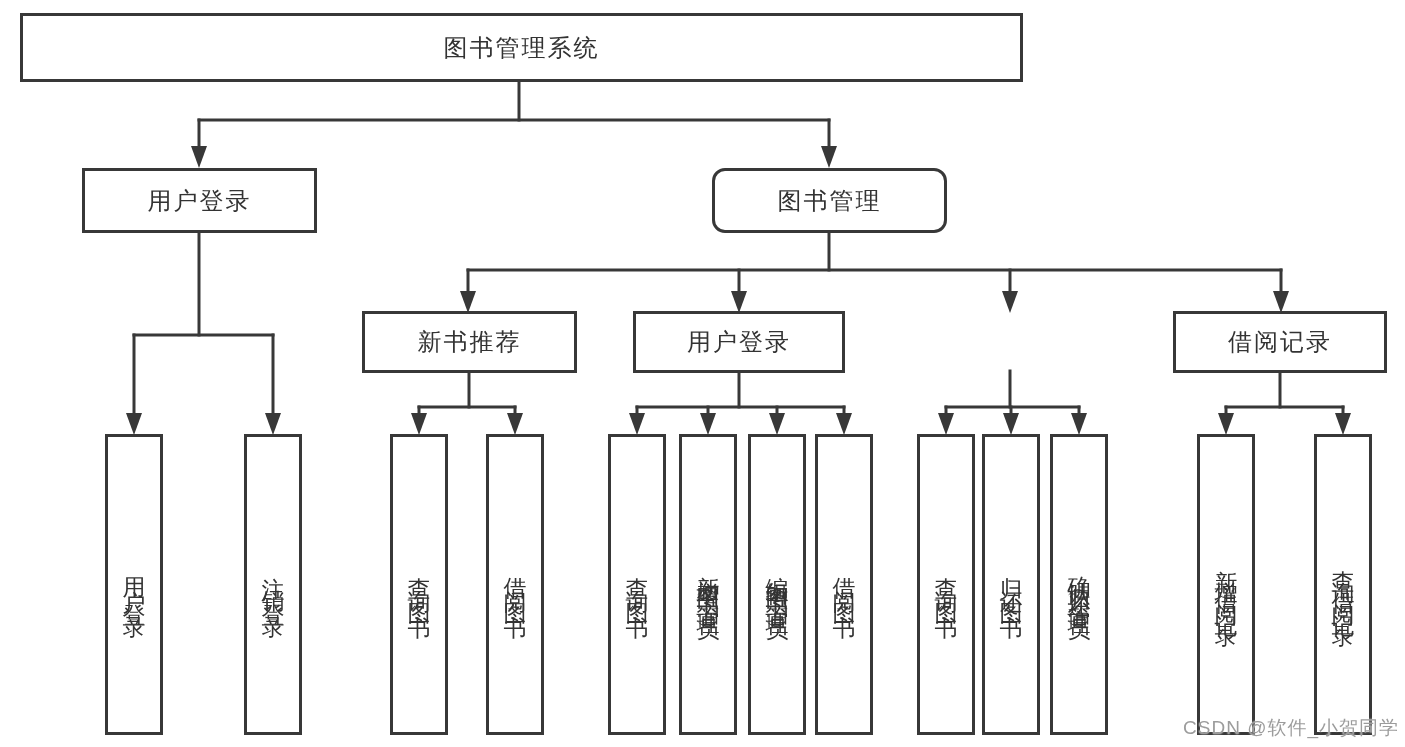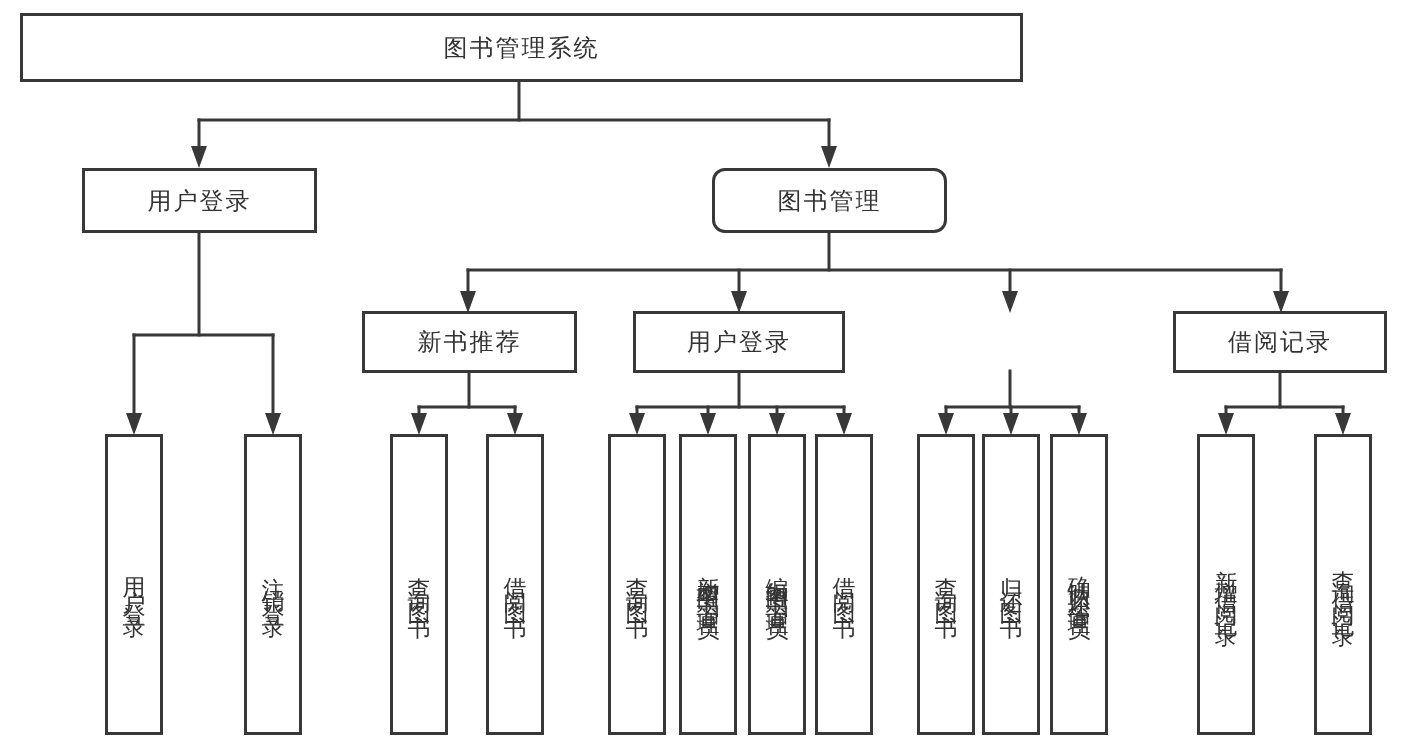--- a/index.html
+++ b/index.html
@@ -158,14 +158,15 @@
     <span class="vtext">确认归还（管理员）</span>
   </div>
 
   <div class="node leaf sp6" style="left:1197px; top:434px; width:58px; height:301px;">
     <span class="vtext">新增借阅记录</span>
   </div>
   <div class="node leaf sp6" style="left:1314px; top:434px; width:58px; height:301px;">
     <span class="vtext">查询借阅记录</span>
   </div>
 
+  <div class="watermark">CSDN @软件_小贺同学</div>
 
 </div>
 
 </body></html>

